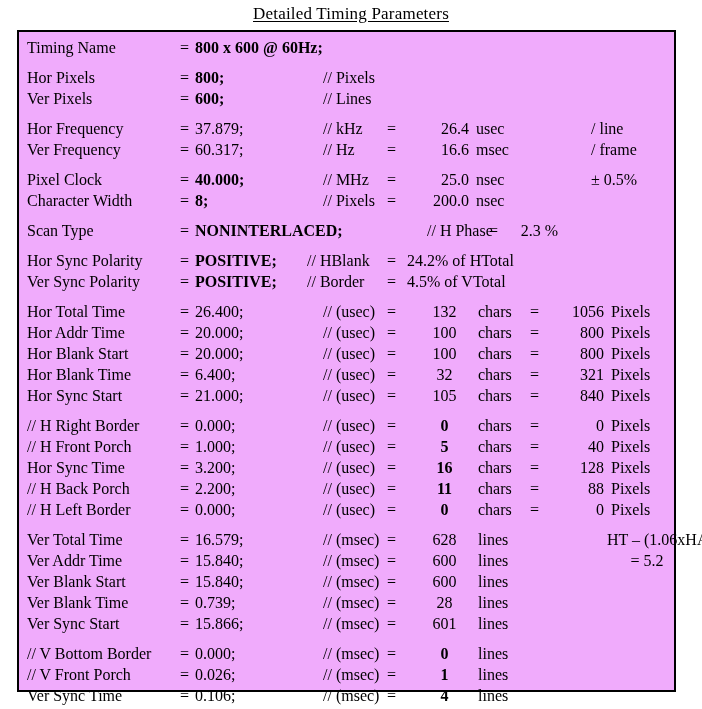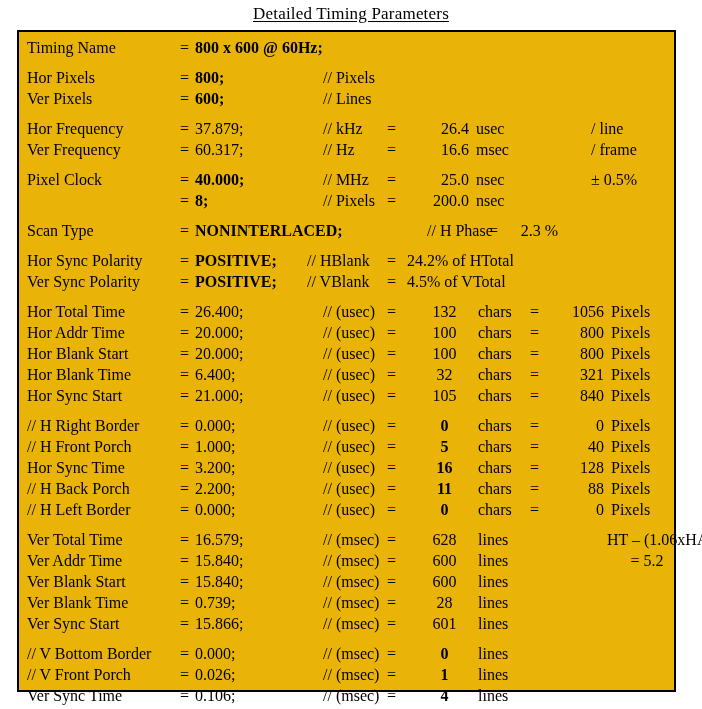--- a/index.html
+++ b/index.html
@@ -31,21 +31,21 @@
   }
 
   #param-box {
     position: absolute;
     left: 17px;
     top: 30px;
     width: 659px;
     height: 662px;
     box-sizing: border-box;
     border: 2px solid #000000;
-    background: #eab308;
+    background: #f0abfc;
   }
 
   .rows {
     position: relative;
     padding-top: 5px;
   }
 
   .row {
     position: relative;
     height: 21px;
@@ -148,20 +148,21 @@
         <span class="c col-label">Pixel Clock</span>
         <span class="c col-eq">=</span>
         <span class="c col-val b">40.000;</span>
         <span class="c col-unit">// MHz</span>
         <span class="c col-eq2">=</span>
         <span class="c col-num2">25.0</span>
         <span class="c col-unit2">nsec</span>
         <span class="c col-tail">± 0.5%</span>
       </div>
       <div class="row">
+        <span class="c col-label">Character Width</span>
         <span class="c col-eq">=</span>
         <span class="c col-val b">8;</span>
         <span class="c col-unit">// Pixels</span>
         <span class="c col-eq2">=</span>
         <span class="c col-num2">200.0</span>
         <span class="c col-unit2">nsec</span>
       </div>
       <div class="row gap">
         <span class="c col-label">Scan Type</span>
         <span class="c col-eq">=</span>
@@ -175,21 +176,21 @@
         <span class="c col-eq">=</span>
         <span class="c col-val b">POSITIVE;</span>
         <span class="c col-blank-lbl">// HBlank</span>
         <span class="c col-blank-eq">=</span>
         <span class="c col-blank-val">24.2% of HTotal</span>
       </div>
       <div class="row">
         <span class="c col-label">Ver Sync Polarity</span>
         <span class="c col-eq">=</span>
         <span class="c col-val b">POSITIVE;</span>
-        <span class="c col-blank-lbl">// VBlank</span>
+        <span class="c col-blank-lbl">// Border</span>
         <span class="c col-blank-eq">=</span>
         <span class="c col-blank-val">4.5% of VTotal</span>
       </div>
       <div class="row gap">
         <span class="c col-label">Hor Total Time</span>
         <span class="c col-eq">=</span>
         <span class="c col-val">26.400;</span>
         <span class="c col-unit">// (usec)</span>
         <span class="c col-eq3">=</span>
         <span class="c col-chars">132</span>

